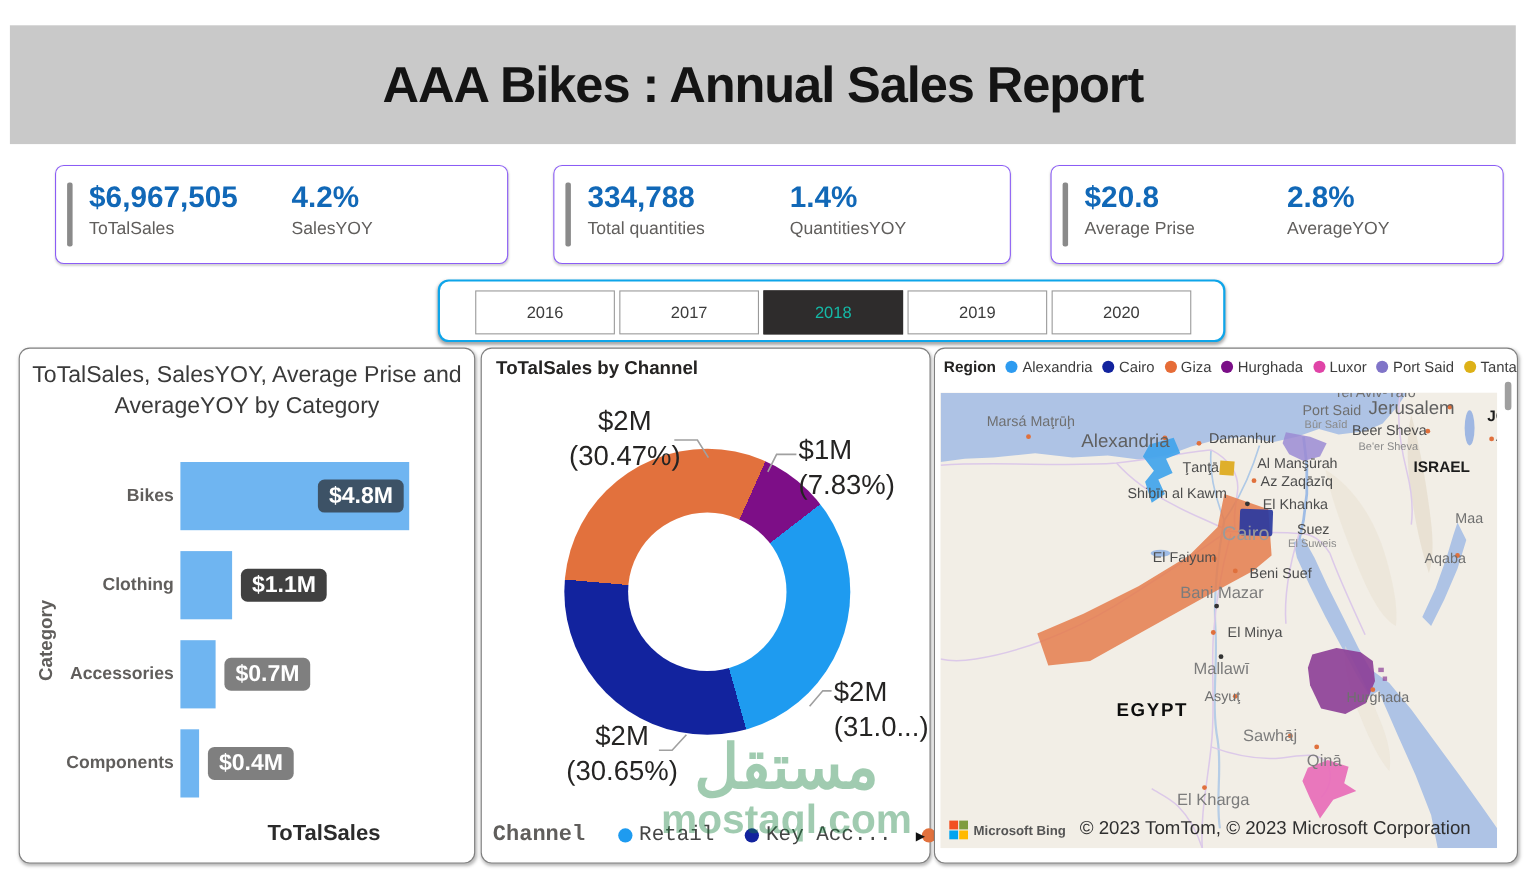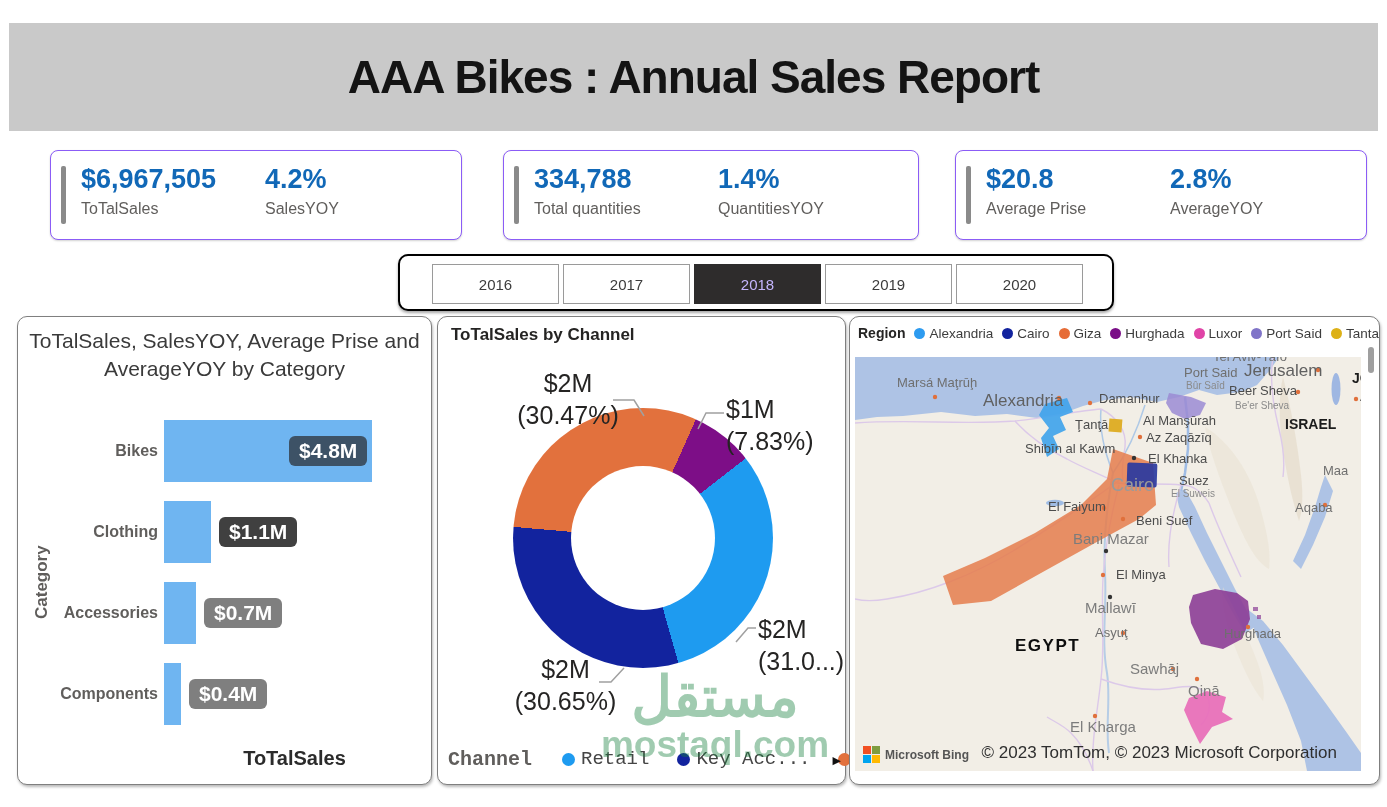--- a/index.html
+++ b/index.html
@@ -15,26 +15,26 @@
   .kpi-card{position:absolute;top:150px;height:88px;background:#fff;border:1px solid #8b5cf6;
             border-radius:8px;box-shadow:0 1px 2px rgba(0,0,0,.18);}
   .kpi-1{left:50px;width:410px}.kpi-2{left:503px;width:414px}.kpi-3{left:955px;width:410px}
   .kpi-accent{position:absolute;left:10px;top:15px;width:5px;height:58px;background:#8a8a8a;border-radius:2px;}
   .kpi-col{position:absolute;top:13px;}
   .kpi-col .v{font-size:27px;font-weight:bold;color:#1168B7;}
   .kpi-col .l{font-size:16px;color:#605E5C;margin-top:5px;}
   .kpi-col1{left:30px}.kpi-col2{left:214px}
 
   
-  .slicer{position:absolute;left:398px;top:254px;width:716px;height:57px;border:2px solid #000000;
+  .slicer{position:absolute;left:398px;top:254px;width:716px;height:57px;border:2px solid #0ea5e9;
           border-radius:10px;background:#fff;box-shadow:0 2px 3px rgba(0,0,0,.35);box-sizing:border-box;}
   .year-btn{position:absolute;top:8px;width:127px;height:40px;background:#fff;border:1px solid #9a9a9a;
             color:#3c3c3c;font-size:15px;display:flex;align-items:center;justify-content:center;cursor:pointer;box-sizing:border-box;}
   .y0{left:32px}.y1{left:163px}.y2{left:294px}.y3{left:425px}.y4{left:556px}
-  .year-btn.selected{background:#2E2C2C;color:#c4b5fd;border-color:#2E2C2C;}
+  .year-btn.selected{background:#2E2C2C;color:#14b8a6;border-color:#2E2C2C;}
 
   
   .panel{position:absolute;top:316px;height:469px;background:#fff;border:1.5px solid #7f7f7f;
          border-radius:10px;box-shadow:1px 2px 3px rgba(0,0,0,.28);box-sizing:border-box;}
   .panel-bar{left:17px;width:415px}
   .panel-donut{left:437px;width:409px}
   .panel-map{left:849px;width:531px}
 
   
   .bar-title{position:absolute;top:10px;left:0;width:100%;text-align:center;font-size:21px;

